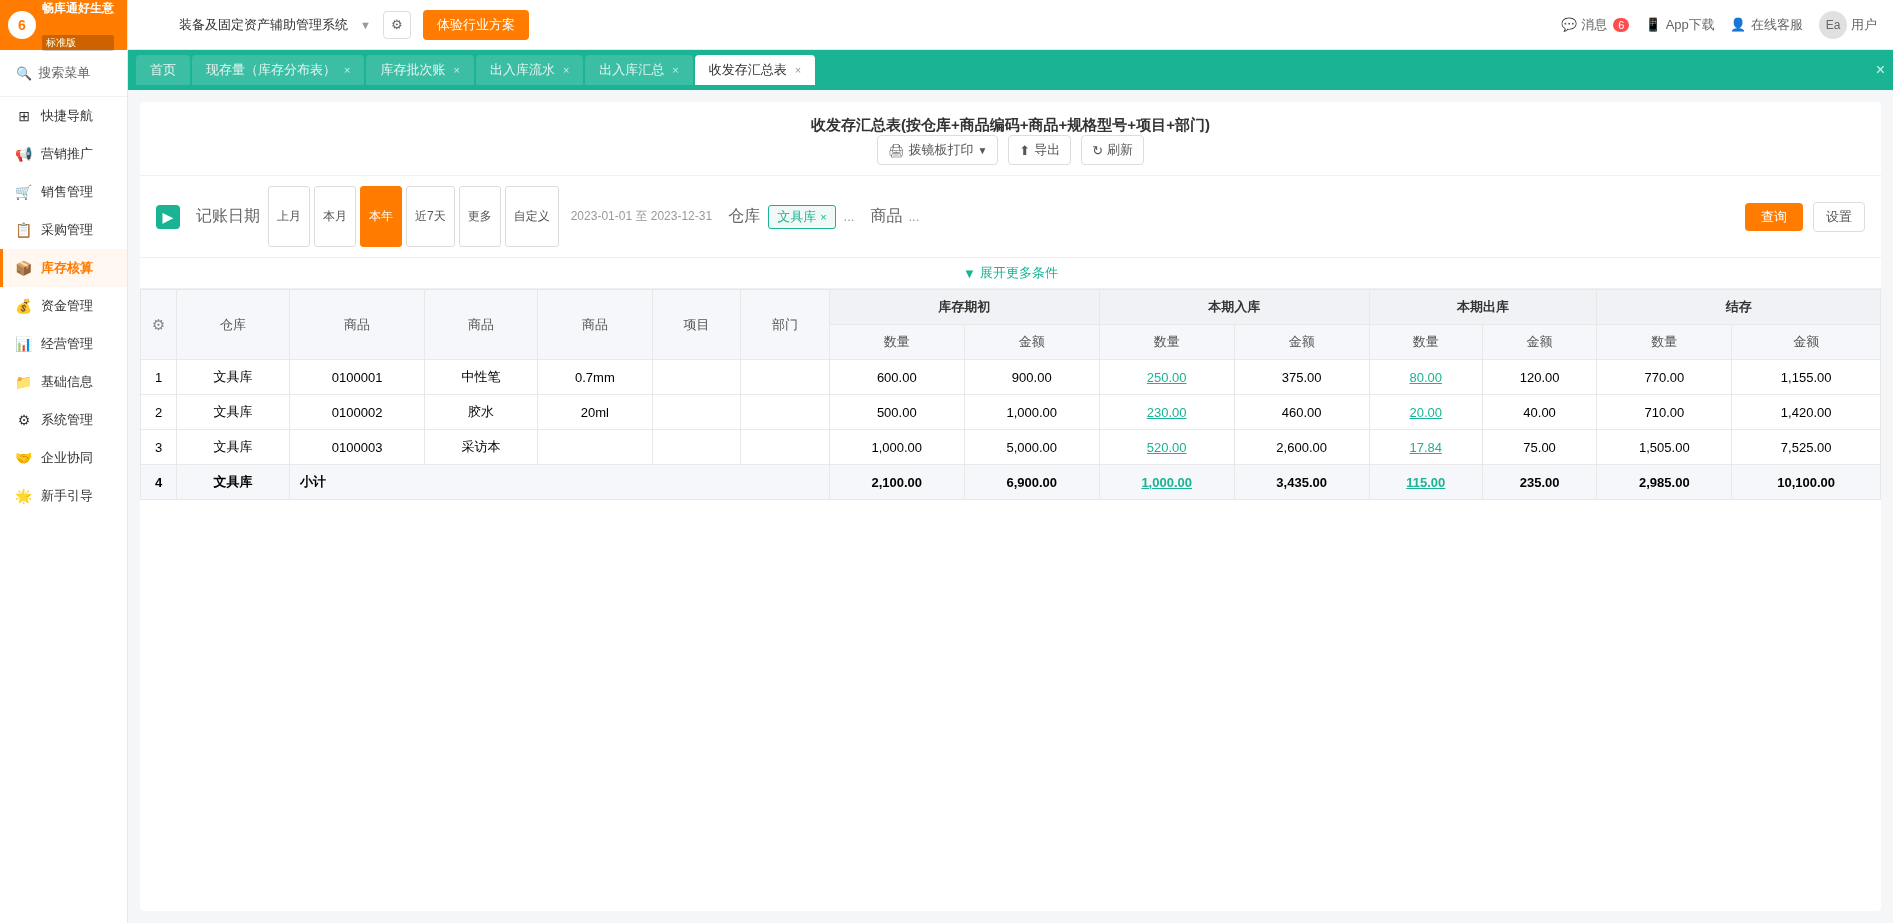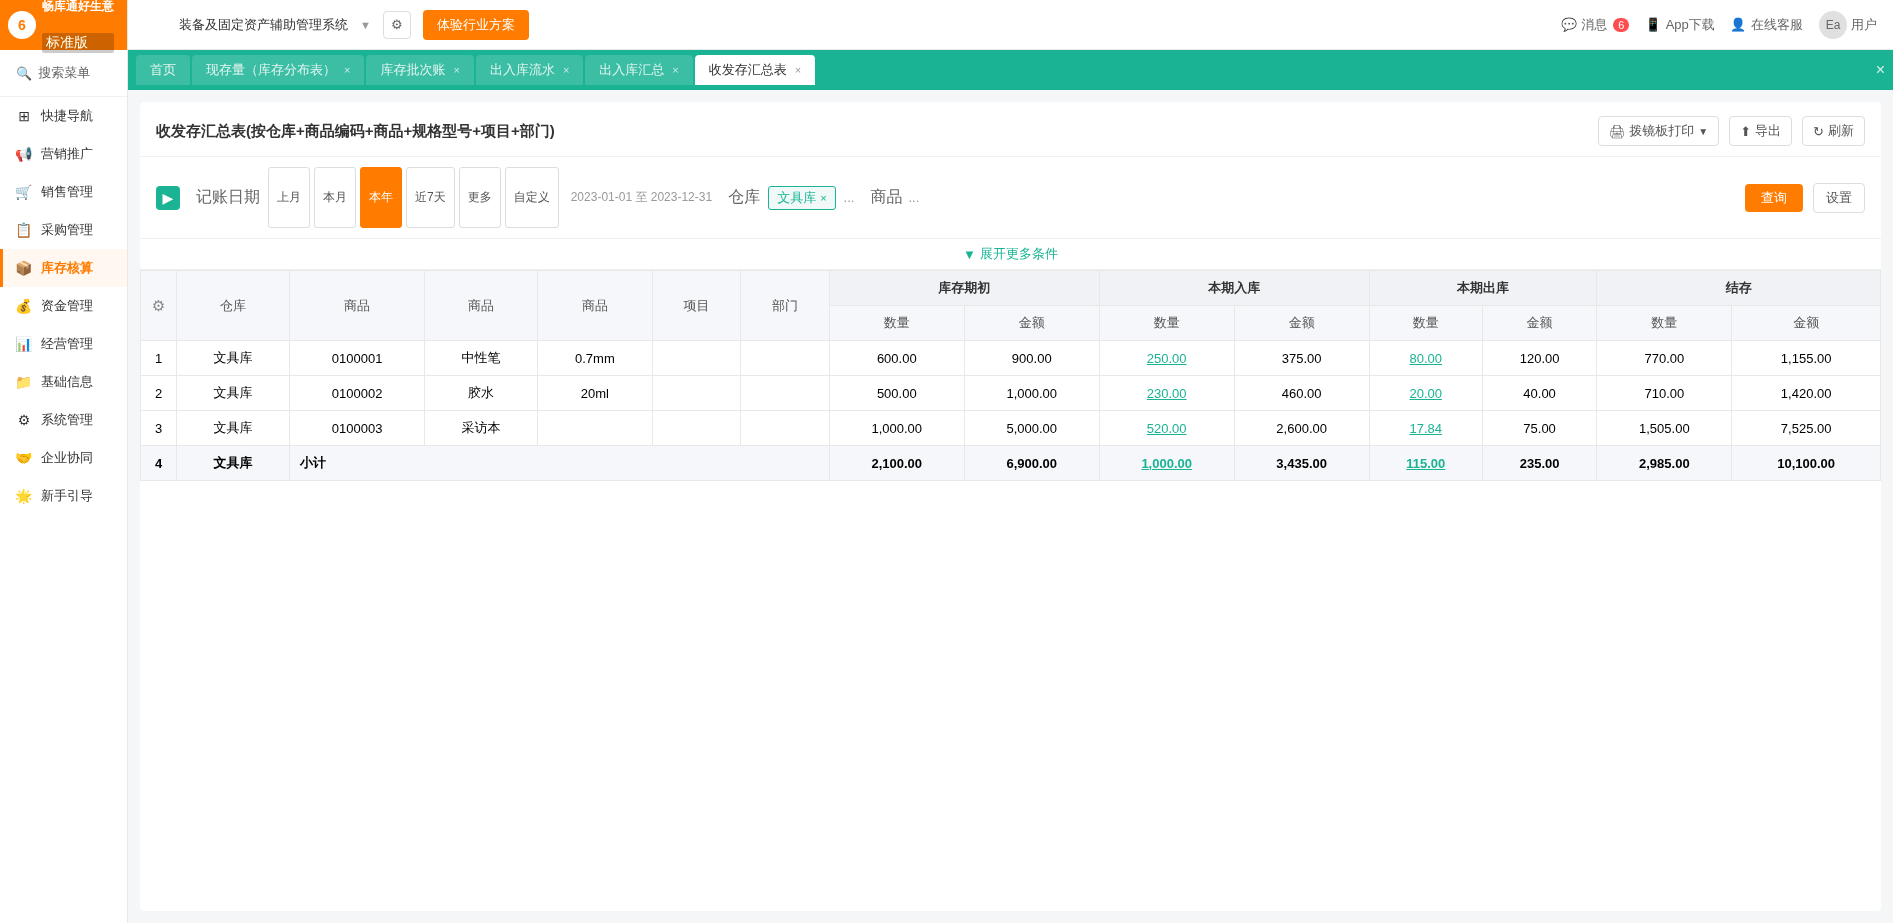--- a/index.html
+++ b/index.html
@@ -2,21 +2,21 @@
 <html><head>
   <meta charset="utf-8">
   <style>
     * { box-sizing: border-box; margin: 0; padding: 0; font-family: 'Microsoft YaHei', Arial, sans-serif; font-size: 13px; }
     body { background: #f0f2f5; display: flex; height: 923px; overflow: hidden; }
 
     
     .sidebar { width: 128px; background: #fff; display: flex; flex-direction: column; height: 100%; border-right: 1px solid #e8e8e8; flex-shrink: 0; }
     .sidebar-logo { background: #ff7c00; padding: 10px 8px; display: flex; align-items: center; gap: 6px; height: 50px; }
     .sidebar-logo-icon { width: 28px; height: 28px; background: #fff; border-radius: 50%; display: flex; align-items: center; justify-content: center; color: #ff7c00; font-weight: bold; font-size: 14px; flex-shrink: 0; }
-    .sidebar-logo-badge { font-size: 14px; color: #ffe; background: rgba(0,0,0,0.2); padding: 1px 4px; border-radius: 2px; margin-top: 18px; }
+    .sidebar-logo-badge { font-size: 10px; color: #ffe; background: rgba(0,0,0,0.2); padding: 1px 4px; border-radius: 2px; margin-top: 18px; }
     .sidebar-search { padding: 8px; border-bottom: 1px solid #f0f0f0; }
     .sidebar-search-btn { width: 100%; background: none; border: none; display: flex; align-items: center; gap: 6px; cursor: pointer; padding: 6px 8px; border-radius: 4px; color: #666; }
     .sidebar-nav { flex: 1; overflow-y: auto; }
     .nav-item { display: flex; align-items: center; gap: 8px; padding: 10px 12px; cursor: pointer; color: #333; border-left: 3px solid transparent; }
     .nav-item.active { background: #fff7f0; color: #ff7c00; border-left-color: #ff7c00; font-weight: bold; }
     .nav-icon { width: 18px; height: 18px; display: flex; align-items: center; justify-content: center; font-size: 14px; flex-shrink: 0; }
 
     
     .main { flex: 1; display: flex; flex-direction: column; overflow: hidden; }
 
@@ -35,21 +35,21 @@
     .tab { display: flex; align-items: center; gap: 6px; padding: 6px 14px; border-radius: 4px 4px 0 0; cursor: pointer; font-size: 13px; color: rgba(255,255,255,0.85); background: rgba(255,255,255,0.15); }
     .tab.active { background: #fff; color: #333; }
     .tab-close { font-size: 11px; color: rgba(255,255,255,0.7); margin-left: 2px; cursor: pointer; }
     .tab.active .tab-close { color: #999; }
 
     
     .content { flex: 1; overflow: auto; padding: 0; background: #f5f6f7; }
     .page-container { margin: 12px; background: #fff; border-radius: 4px; min-height: calc(100% - 24px); }
 
     
-    .page-header { padding: 14px 16px 10px; border-bottom: 1px solid #f0f0f0; display: flex; align-items: center; justify-content: space-between; }
+    .page-header { padding: 14px 16px 10px; border-bottom: 1px solid #f0f0f0; display: flex; align-items: center; justify-content: space-between; flex-direction: column; }
     .page-title { font-size: 15px; font-weight: bold; color: #333; }
     .page-actions { display: flex; align-items: center; gap: 10px; }
     .action-btn { display: flex; align-items: center; gap: 4px; padding: 5px 10px; border: 1px solid #ddd; border-radius: 4px; background: #fff; cursor: pointer; font-size: 13px; color: #555; }
 
     
     .filter-bar { padding: 10px 16px; border-bottom: 1px solid #f0f0f0; display: flex; align-items: center; gap: 16px; flex-wrap: wrap; }
     .filter-expand-btn { width: 24px; height: 24px; background: #1ab394; color: #fff; border: none; border-radius: 4px; cursor: pointer; font-size: 14px; display: flex; align-items: center; justify-content: center; flex-shrink: 0; }
     .filter-group { display: flex; align-items: center; gap: 8px; }
     .filter-label { color: #666; font-size: 16px; white-space: nowrap; }
     .date-filter { display: flex; align-items: center; gap: 4px; }

